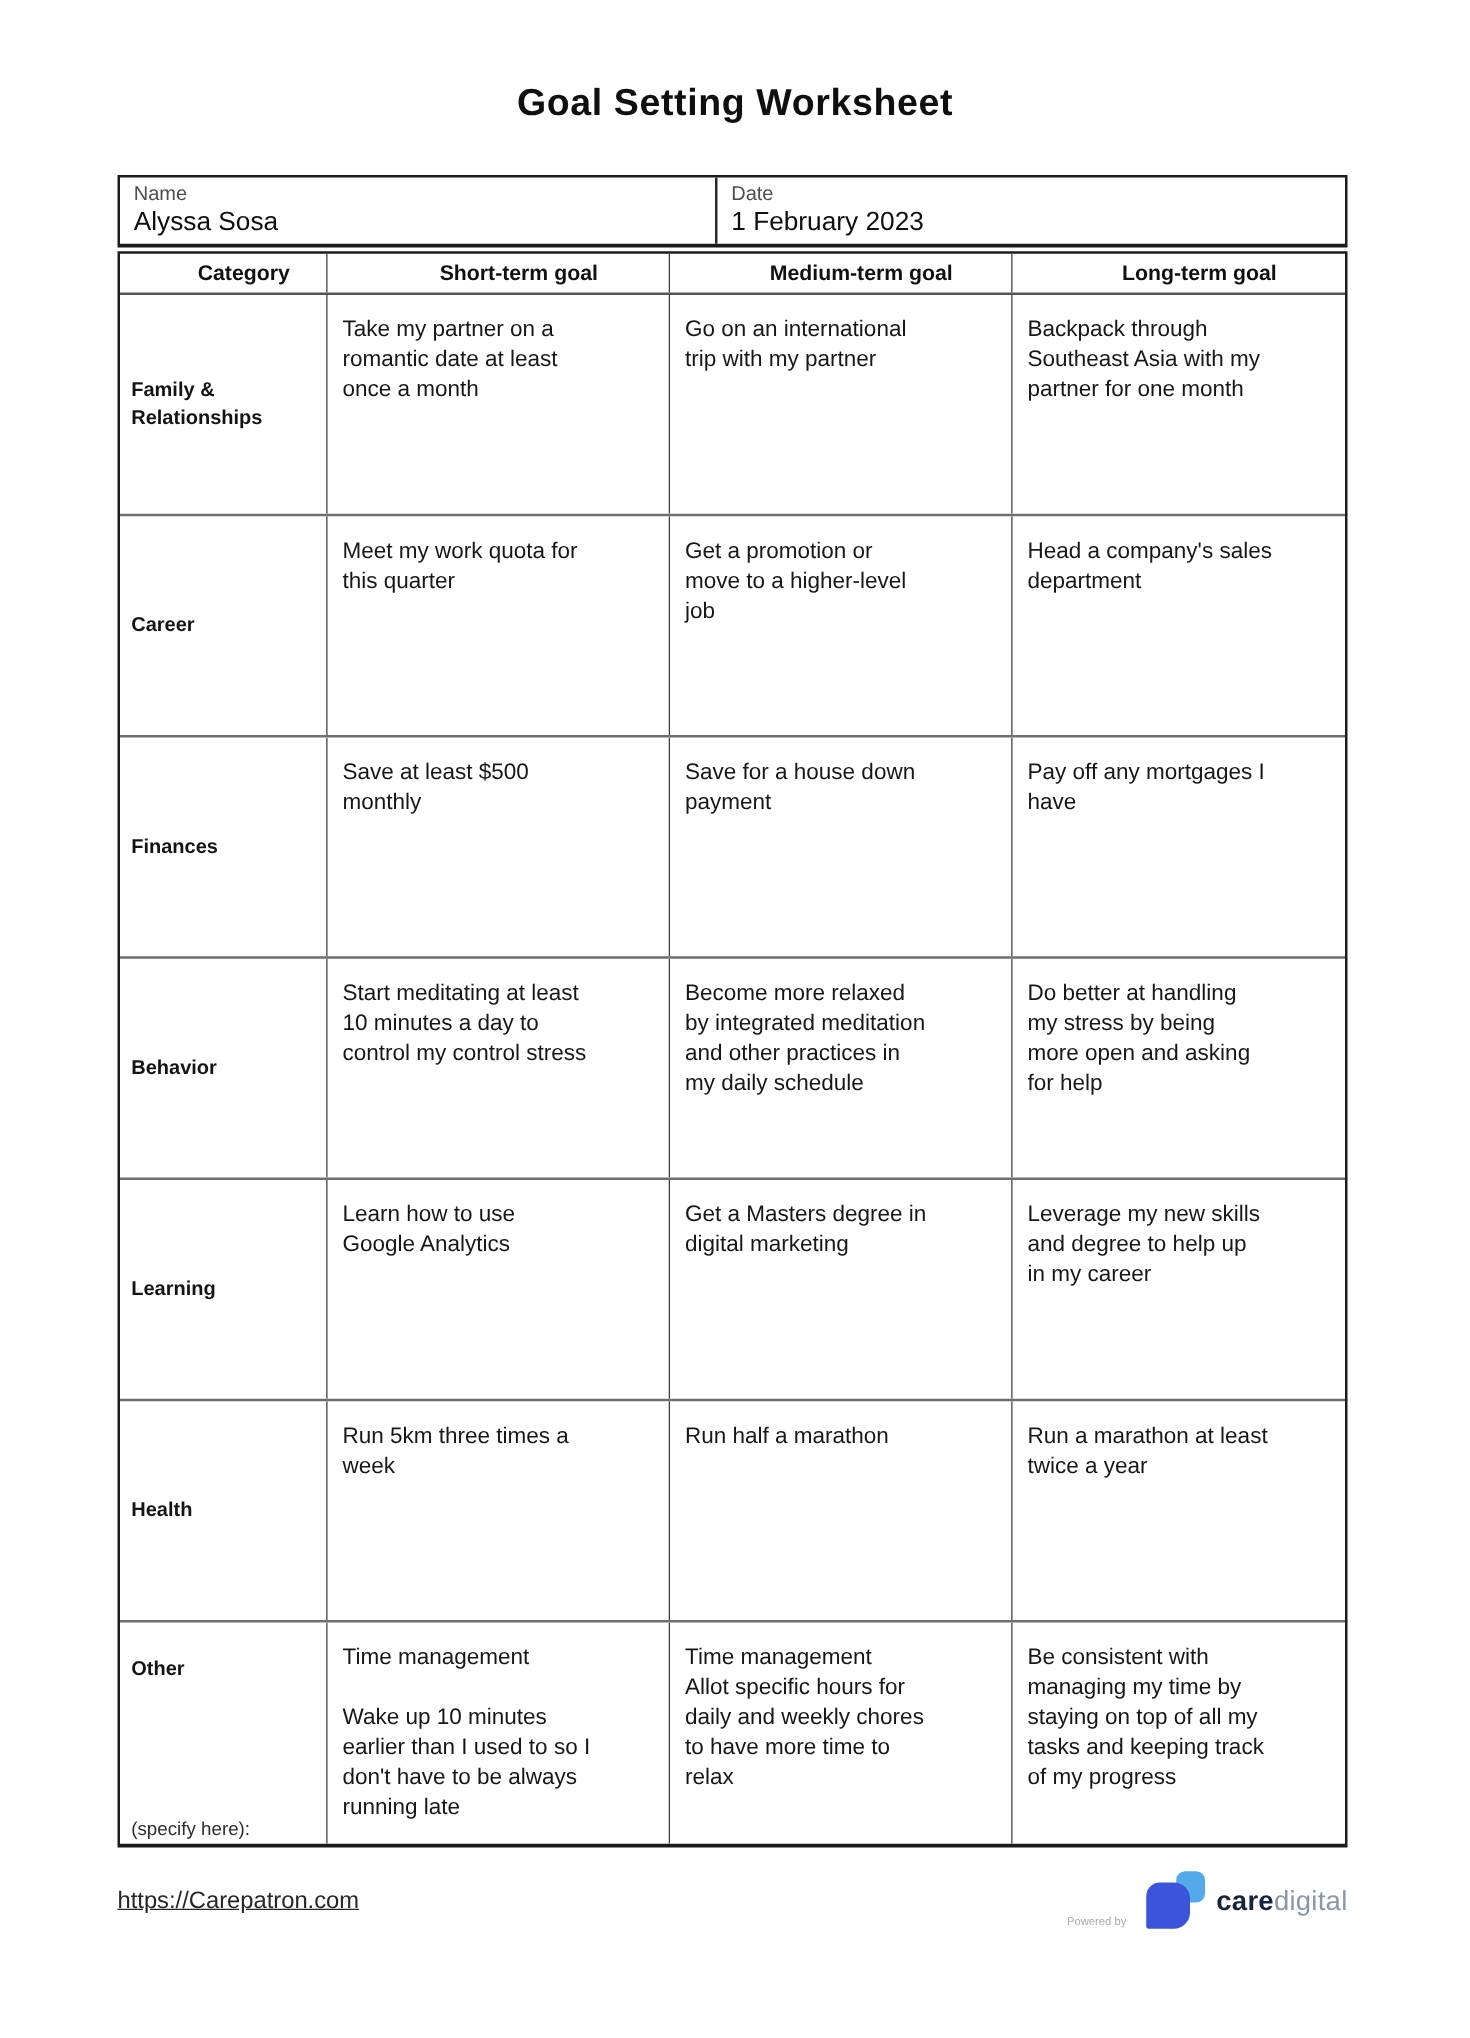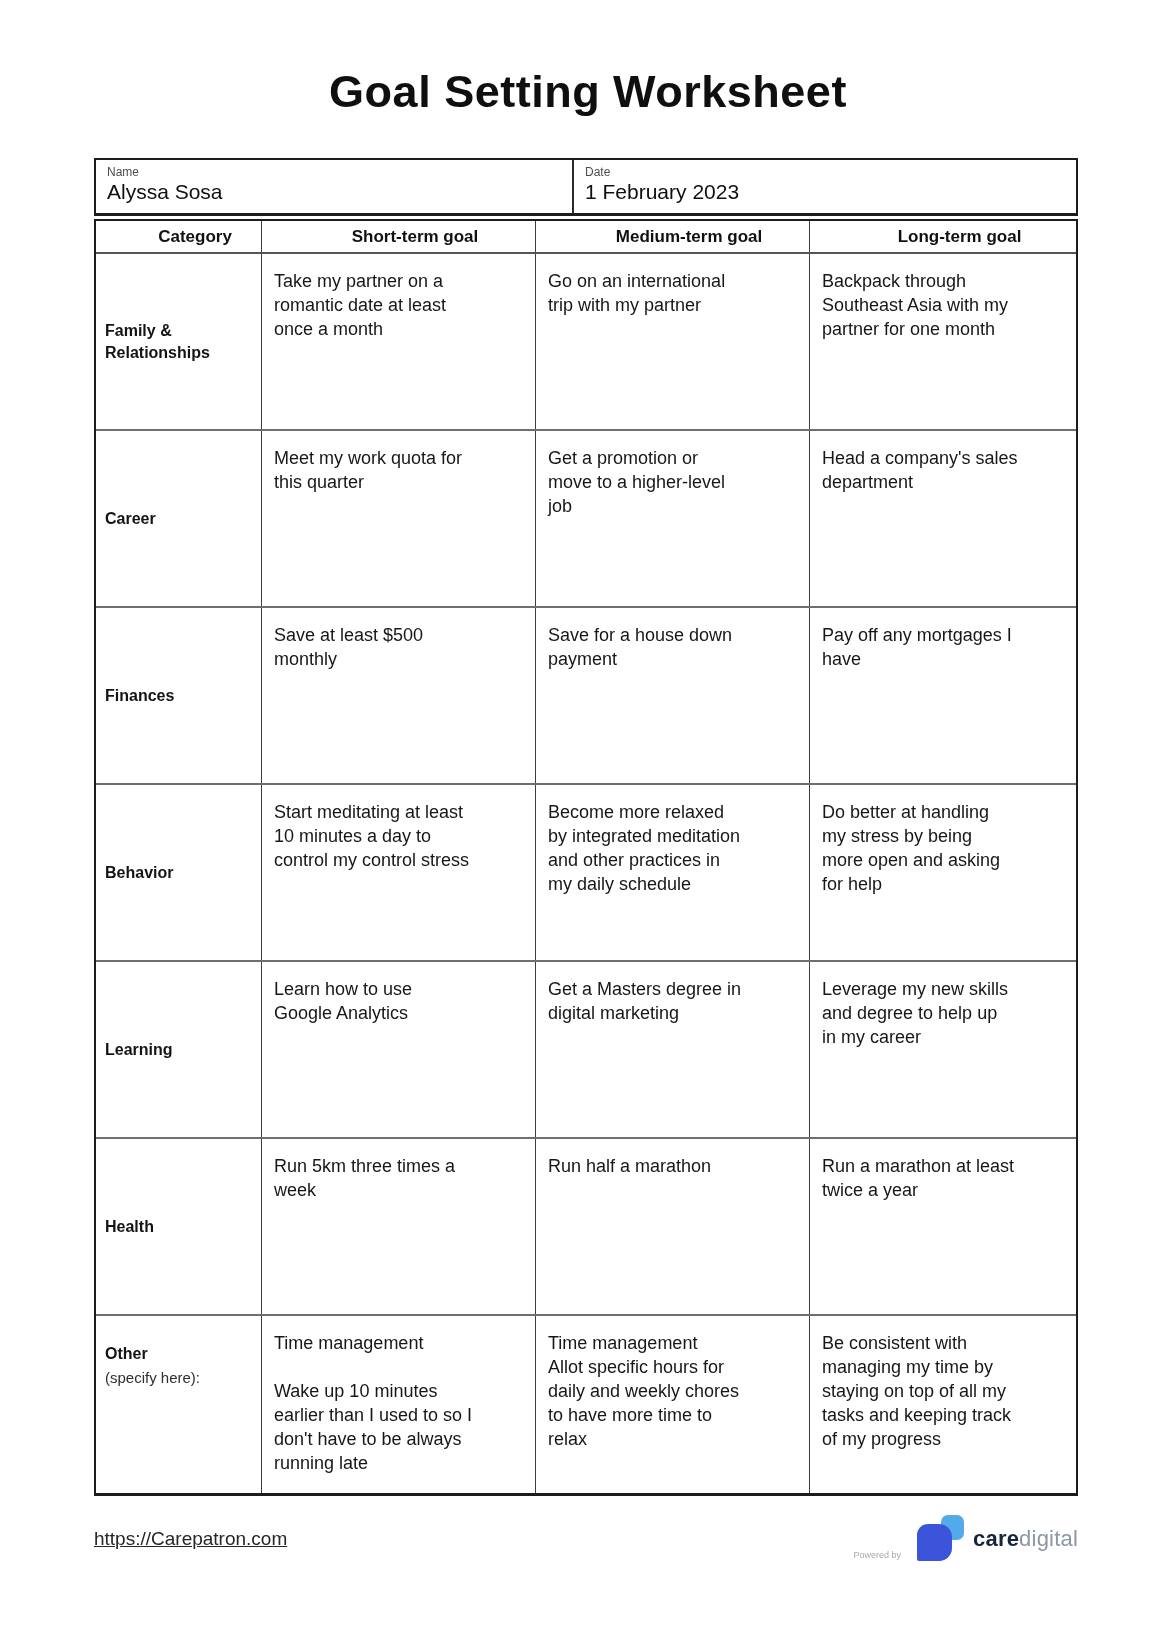--- a/index.html
+++ b/index.html
@@ -7,40 +7,40 @@
   body {
     width: 1176px; height: 1630px;
     font-family: "Liberation Sans", sans-serif;
     color: #161616;
   }
   .page { width: 1176px; height: 1630px; background: #fff; overflow: hidden; }
 
   .title {
     padding-top: 66px;
     text-align: center;
-    font-size: 45px;
+    font-size: 30px;
     font-weight: bold;
     color: #0f0f0f;
     letter-spacing: 0.5px;
   }
 
   .content { width: 984px; margin: 40px 0 0 94px; }
 
   
   .info-box {
     display: grid;
     grid-template-columns: 478px 1fr;
     border: 2px solid #1c1c1c;
     border-bottom-width: 3px;
     height: 58px;
     background: #fff;
   }
   .info-cell { padding: 5px 10px 0 11px; }
   .info-cell.name { border-right: 2px solid #2a2a2a; }
-  .info-label { font-size: 12px; color: #4d4d4d; }
+  .info-label { font-size: 16px; color: #4d4d4d; }
   .info-value { font-size: 21px; color: #0f0f0f; margin-top: 1px; }
 
   
   .goals-table {
     margin-top: 3px;
     border: 2px solid #1c1c1c;
     border-bottom-width: 3px;
     background: #fff;
   }
   .g-header {
@@ -65,21 +65,21 @@
     overflow: hidden;
   }
   .g-row:last-child { border-bottom: none; }
   .g-cat {
     display: flex; flex-direction: column; justify-content: center;
     padding: 0 6px 0 9px;
     border-right: 1px solid #3d3d3d;
     font-weight: bold; font-size: 16px; line-height: 22px; color: #141414;
   }
   .g-cat .cat-note { font-weight: normal; font-size: 15px; color: #2e2e2e; margin-top: 2px; }
-  .g-row.cat-top .g-cat { justify-content: flex-start; padding-top: 27px; }
+  .g-row.cat-top .g-cat { justify-content: space-between; padding-top: 27px; }
   .g-cell {
     padding: 15px 14px 0 12px;
     font-size: 18px; line-height: 24px; color: #171717;
     border-right: 1px solid #3d3d3d;
     white-space: pre-line;
   }
   .g-cell:last-child { border-right: none; }
 
   
   .footer {

